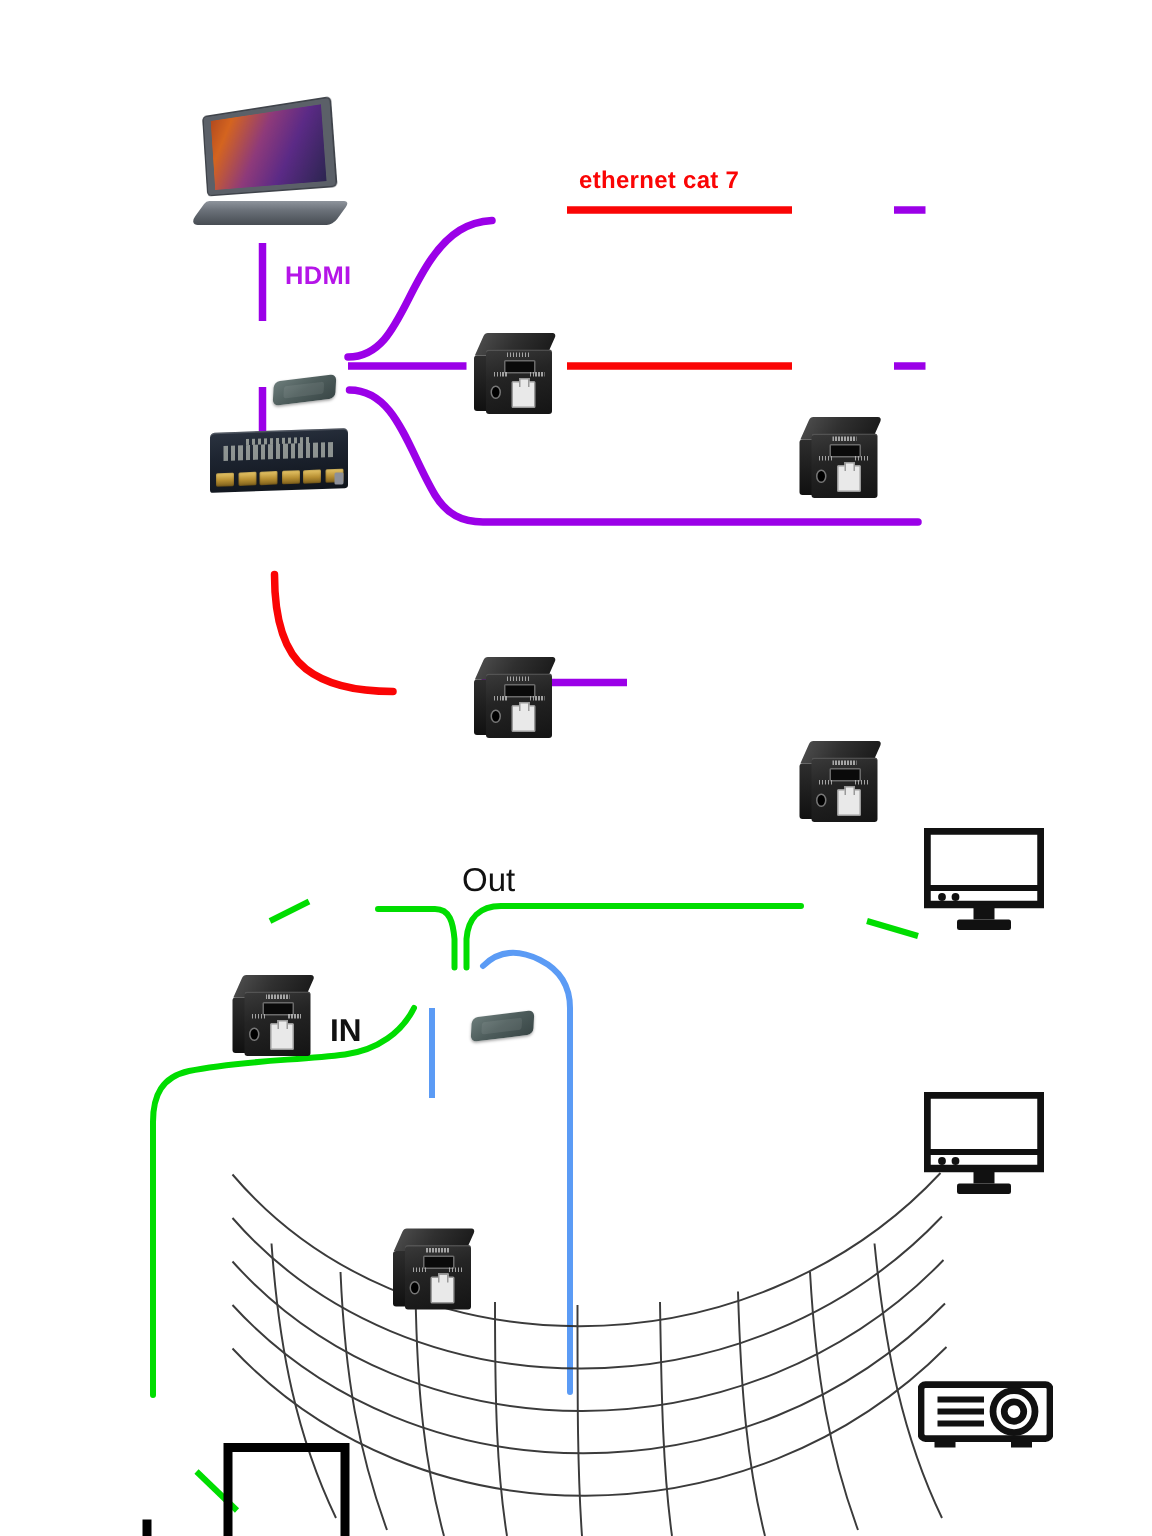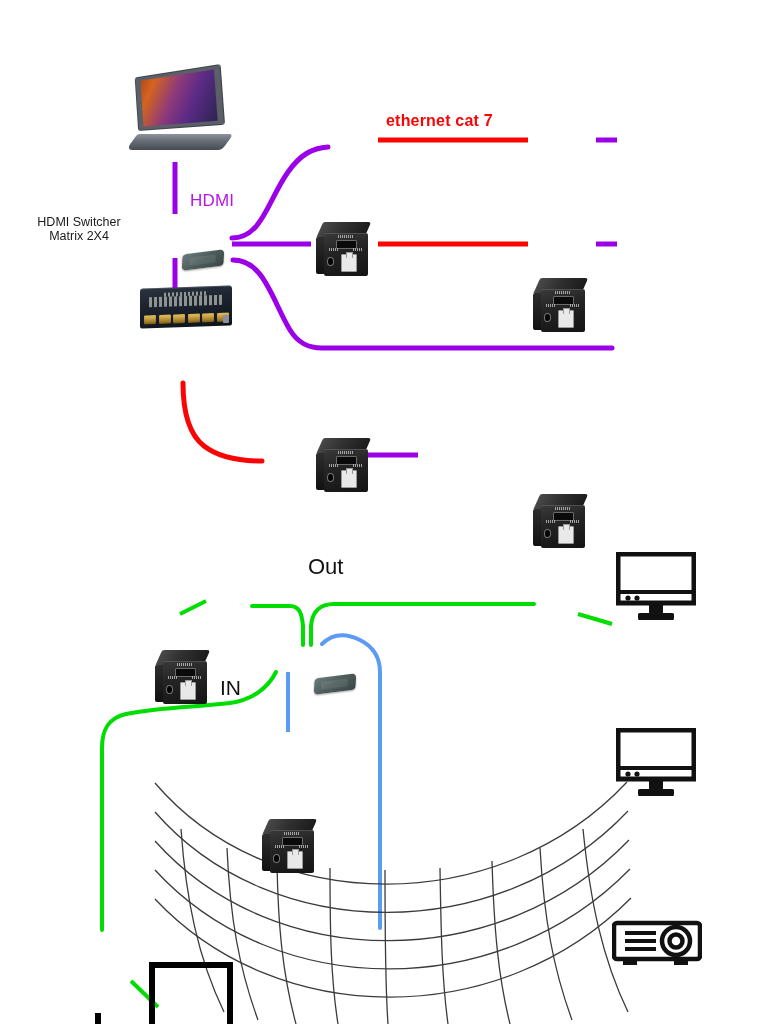--- a/index.html
+++ b/index.html
@@ -40,42 +40,43 @@
     font-family: "Liberation Sans", sans-serif;
   }
   .lbl-switcher {
     left: 24px; top: 215px;
     width: 110px;
     text-align: center;
     font-size: 12.5px;
     color: #1a1a1a;
   }
   .lbl-hdmi {
-    left: 190px; top: 191px;
+    left: 190px; top: 174px;
     font-size: 17px;
-    font-weight: 400;
+    font-weight: 700;
     color: #b515e8;
     letter-spacing: .2px;
   }
   .lbl-ethernet {
     left: 386px; top: 112px;
     font-size: 16px;
     font-weight: 700;
     color: #fa0505;
     letter-spacing: .2px;
   }
   .lbl-out {
-    left: 308px; top: 554px;
+    left: 308px; top: 574px;
     font-size: 22px;
     color: #111;
   }
   .lbl-in {
     left: 220px; top: 676px;
     font-size: 21px;
     color: #111;
+    font-weight: bold;
   }
 
   
   .switcher {
     position: relative;
   }
   .sw-body {
     position: absolute;
     left: 0; top: 0;
     width: 100%;
@@ -452,22 +453,20 @@
       <line x1="13" y1="13" x2="44" y2="13" stroke="#111" stroke-width="4"></line>
       <line x1="13" y1="21" x2="44" y2="21" stroke="#111" stroke-width="4"></line>
       <line x1="13" y1="29" x2="44" y2="29" stroke="#111" stroke-width="4"></line>
       <circle cx="64" cy="21" r="14" fill="none" stroke="#111" stroke-width="4.5"></circle>
       <circle cx="64" cy="21" r="6.5" fill="none" stroke="#111" stroke-width="4.5"></circle>
       <rect x="11" y="39" width="14" height="6" fill="#111"></rect>
       <rect x="62" y="39" width="14" height="6" fill="#111"></rect>
     </svg>
   </div>
 
-  <div class="label lbl-switcher">HDMI Switcher
-Matrix 2X4</div>
   <div class="label lbl-hdmi">HDMI</div>
   <div class="label lbl-ethernet">ethernet cat 7</div>
 
   <div class="node remote" style="left:314px; top:676px; width:42px; height:16px;"></div>
 
   <div class="label lbl-out">Out</div>
   <div class="label lbl-in">IN</div>
 
 </div>
 

